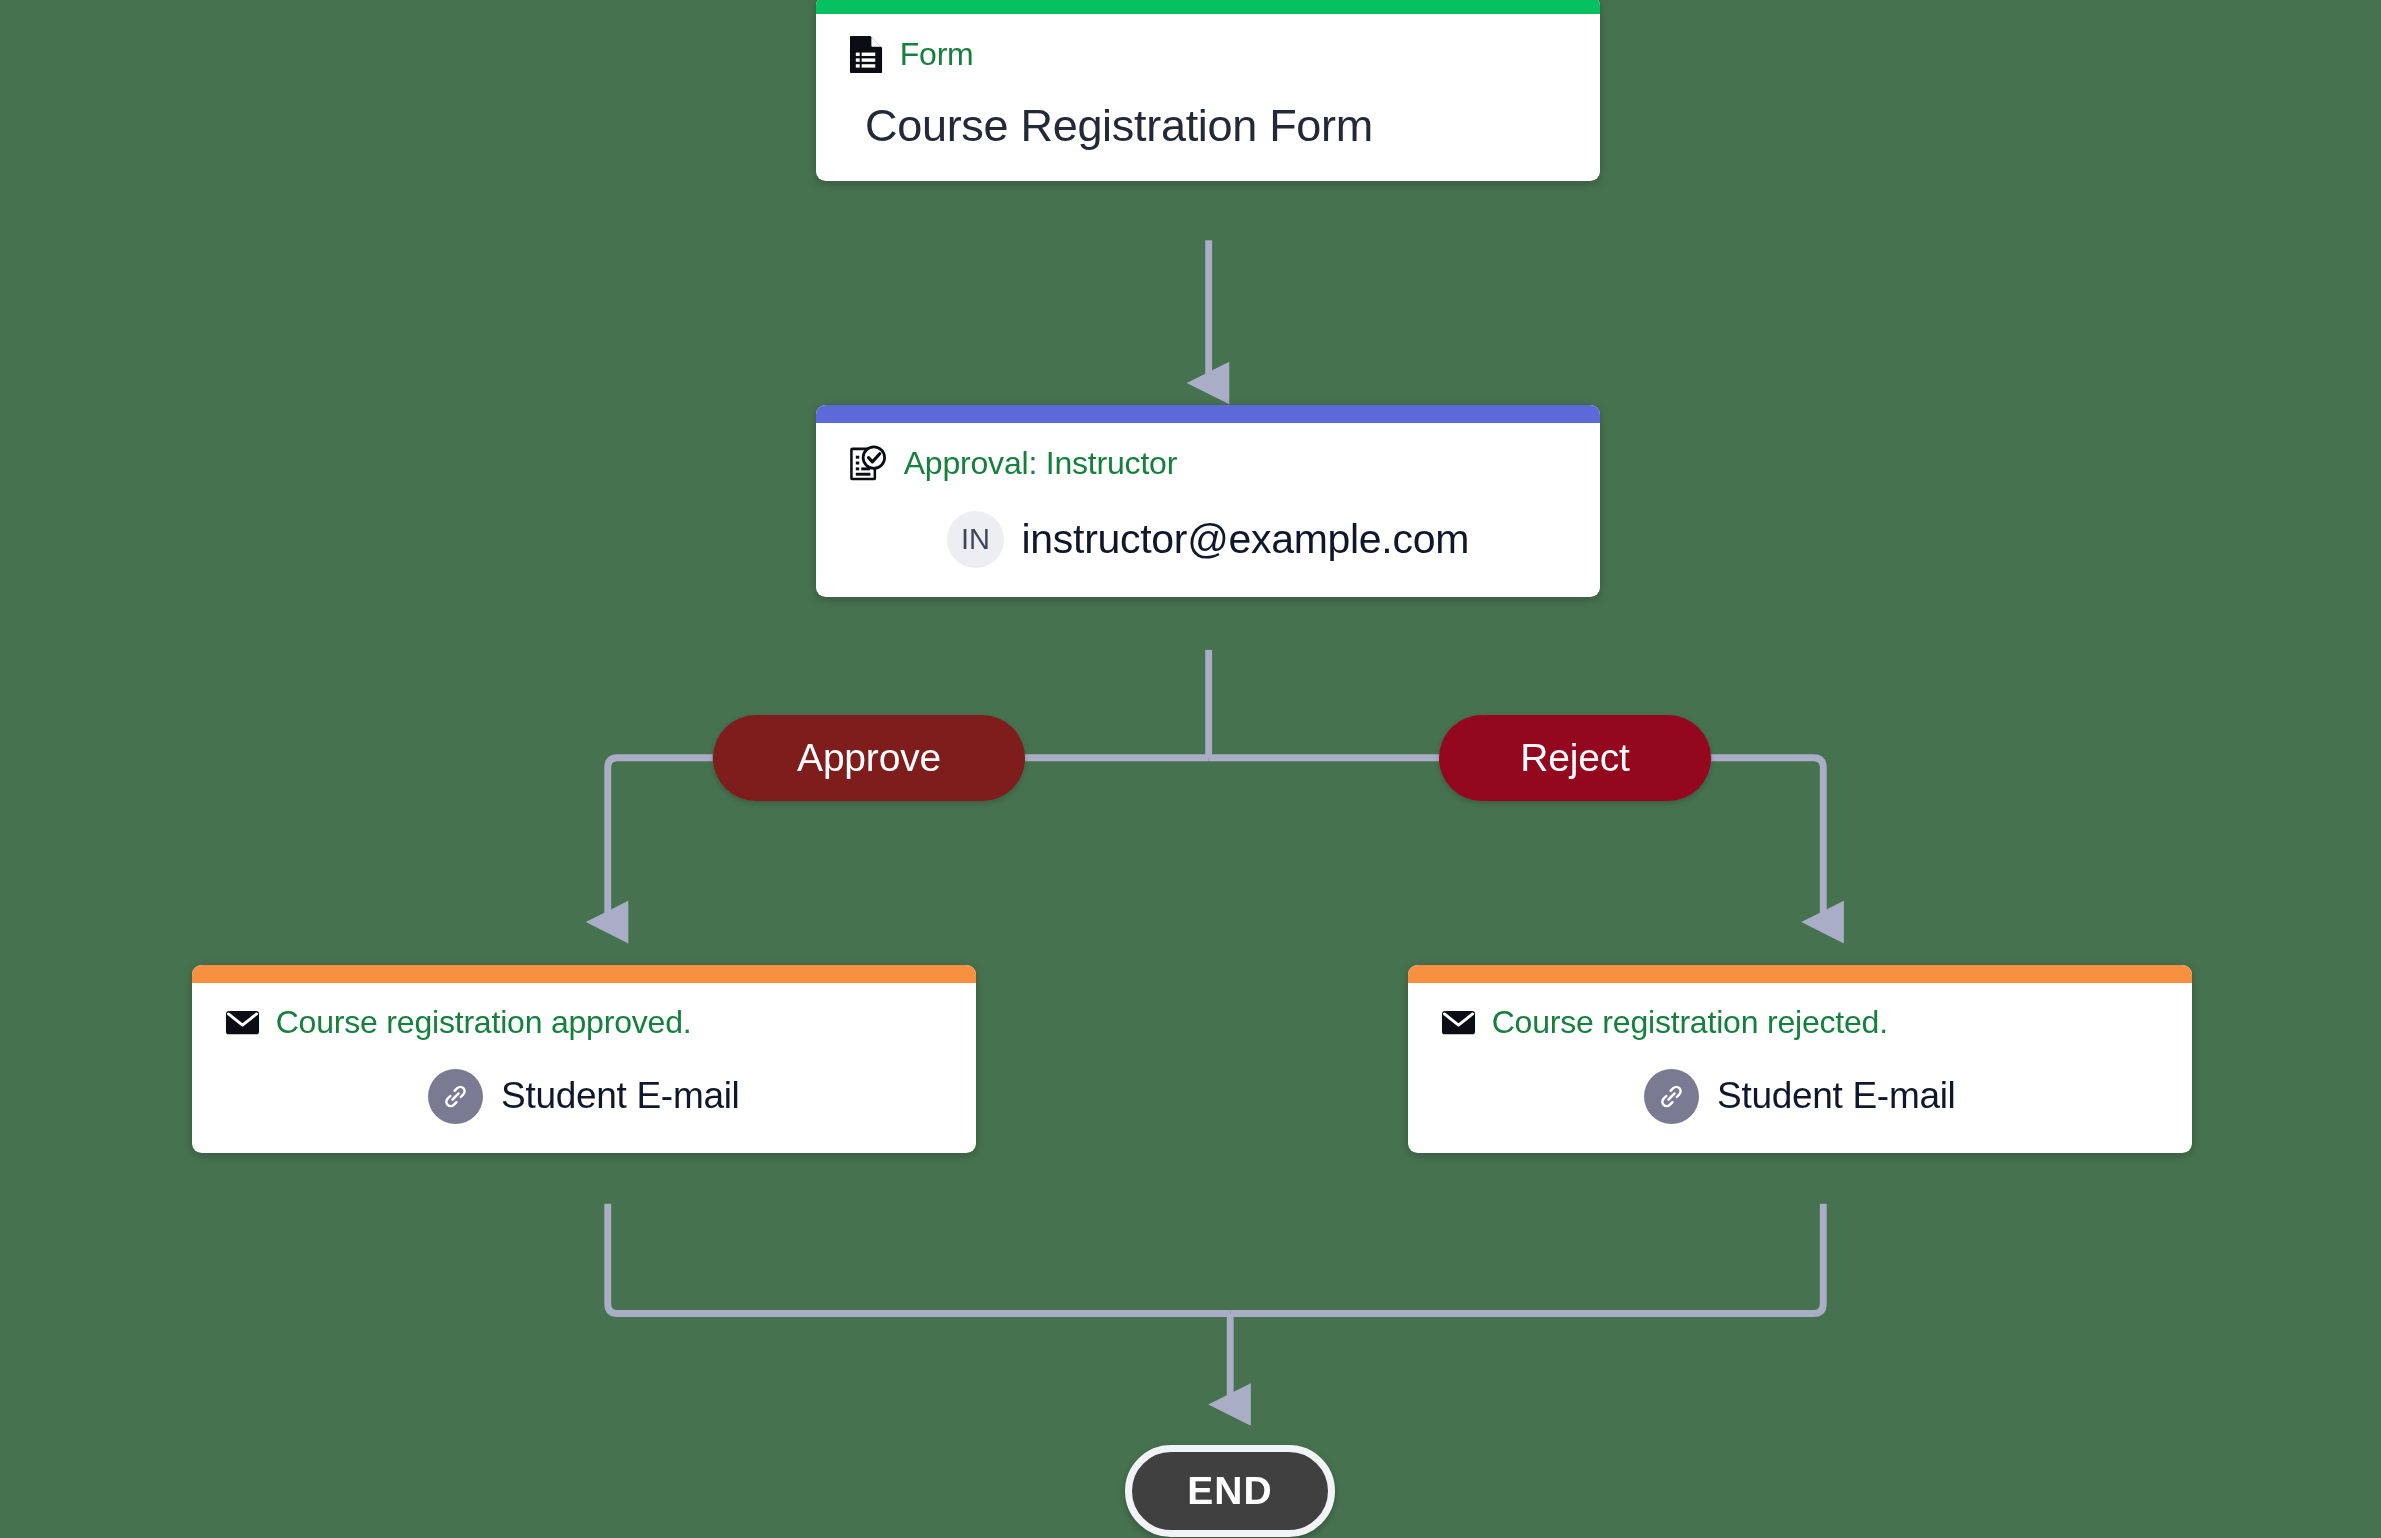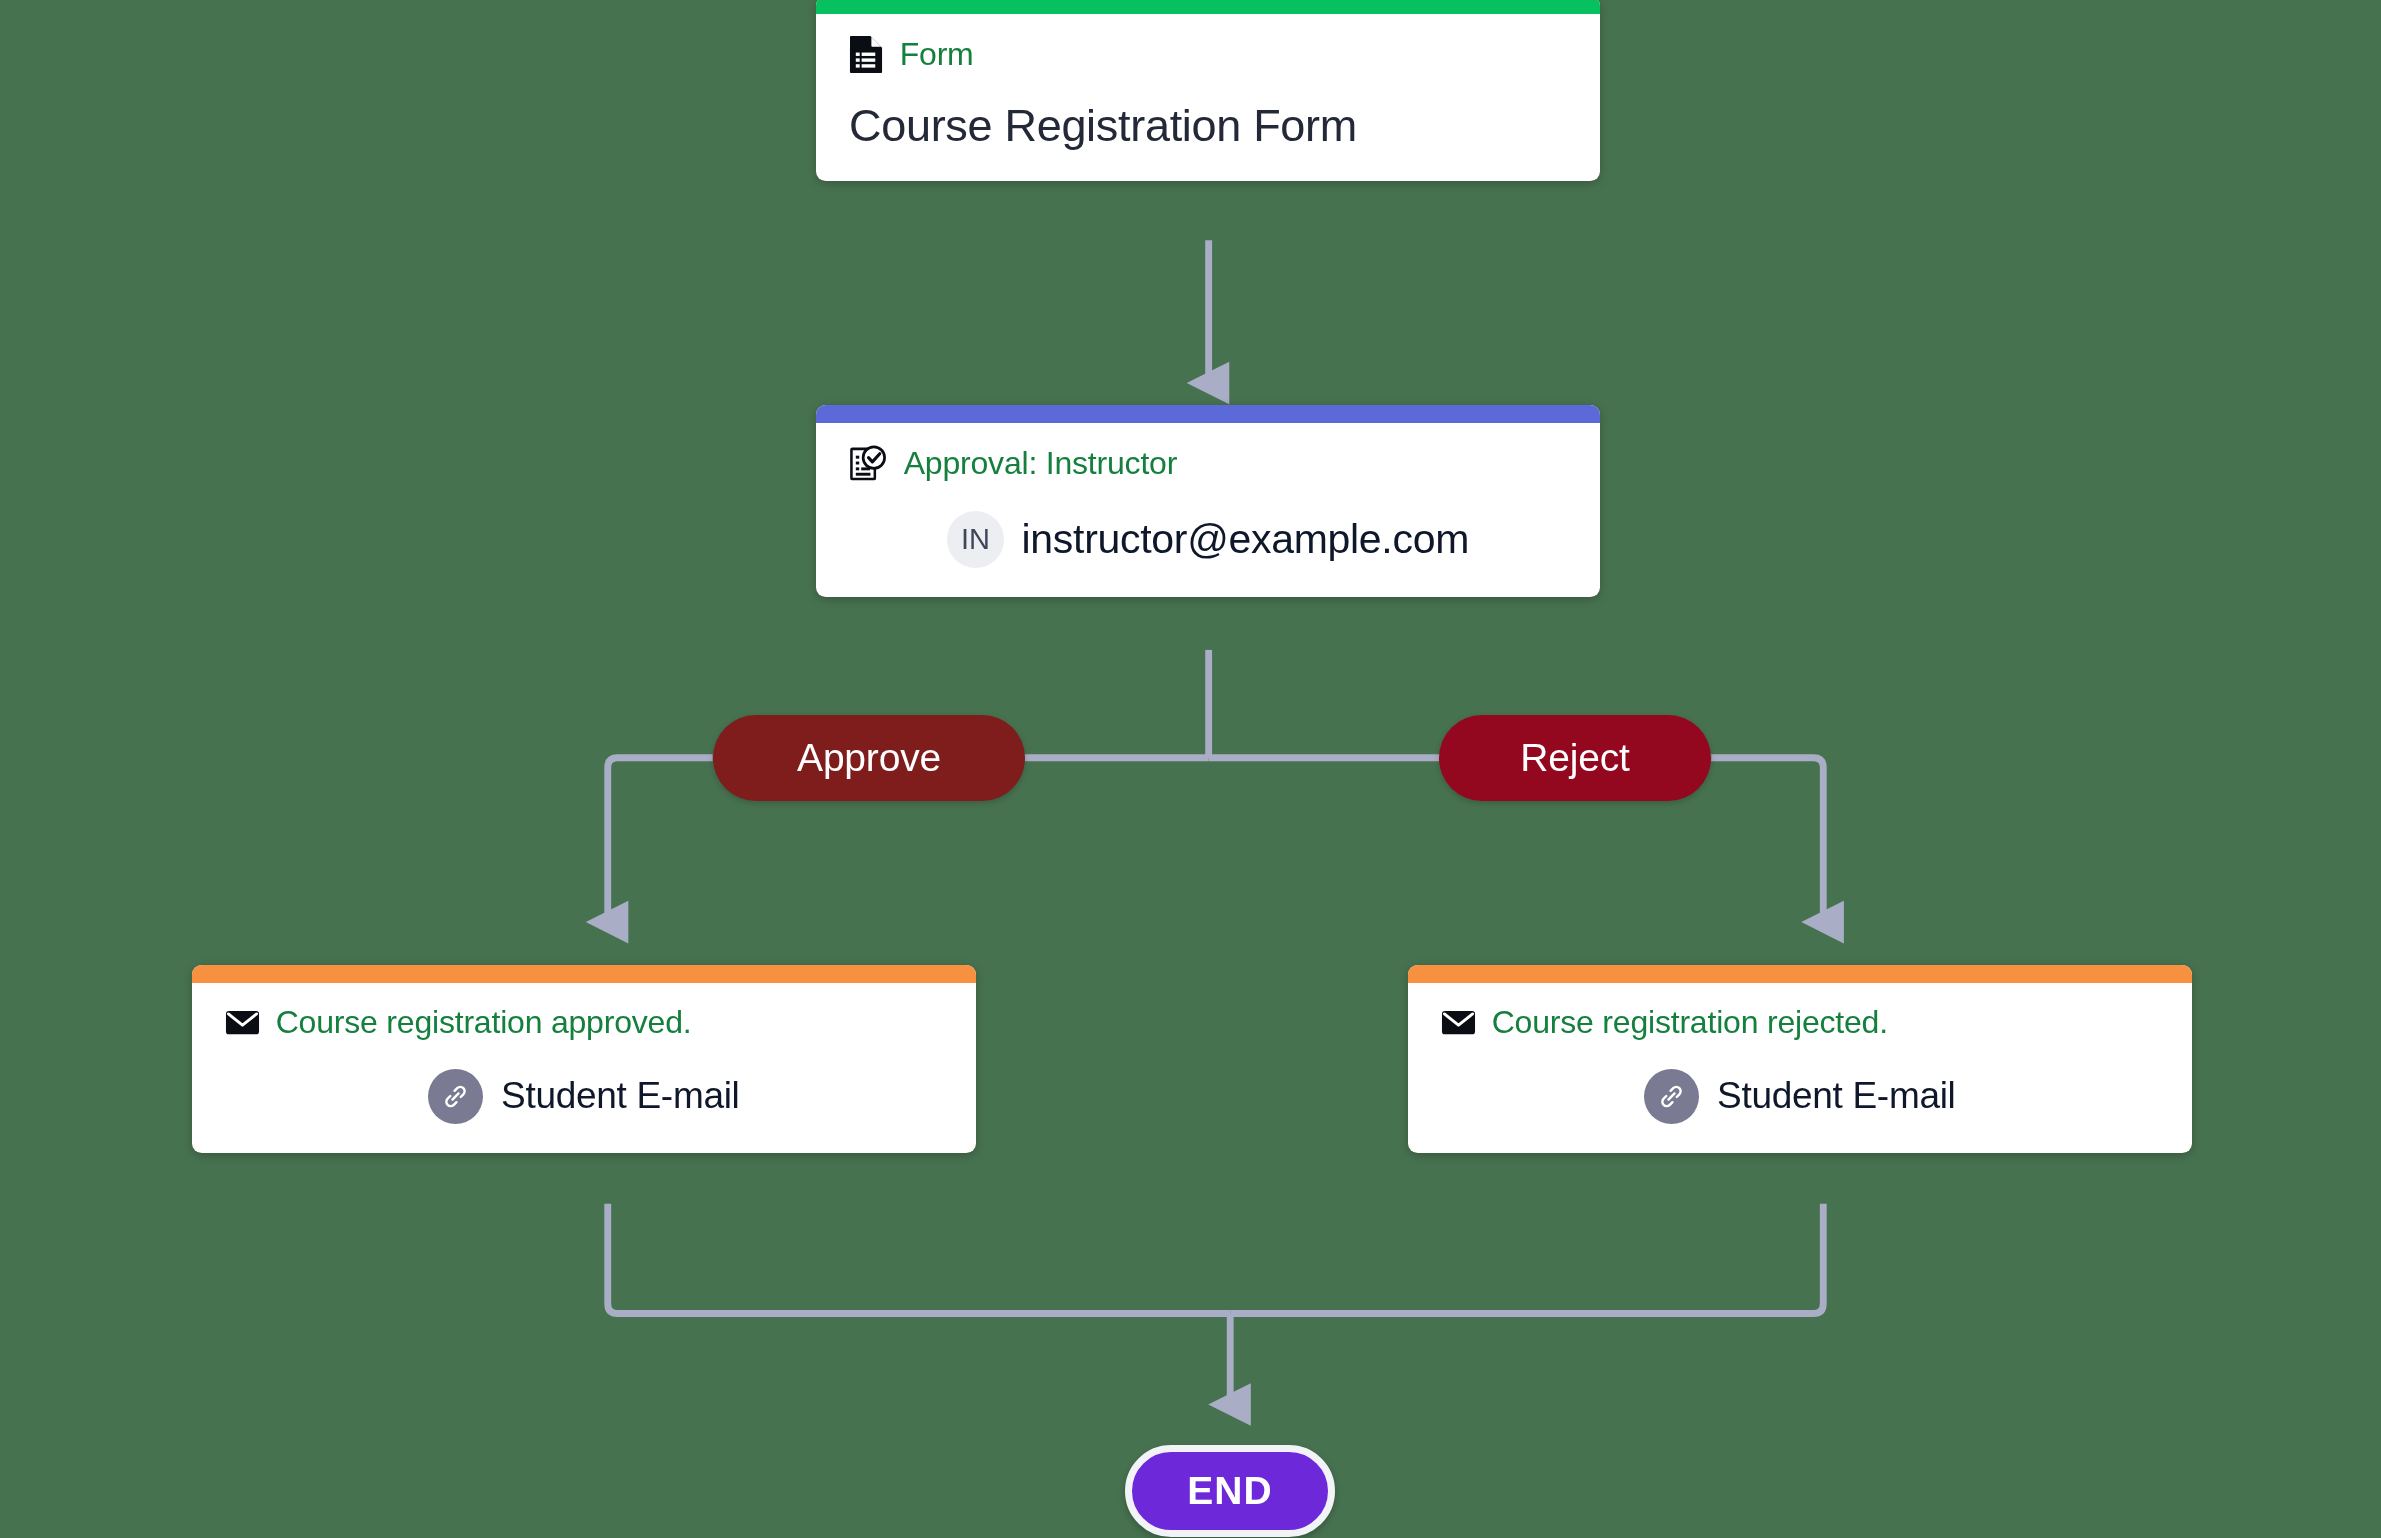--- a/index.html
+++ b/index.html
@@ -53,20 +53,21 @@
     color: #15803d;
     letter-spacing: -0.2px;
     white-space: nowrap;
   }
   .card-subtitle {
     font-size: 45px;
     color: #242938;
     margin-top: 25.5px;
     white-space: nowrap;
     letter-spacing: -0.3px;
+    margin-left: 16px;
   }
   .meta-row {
     display: flex;
     align-items: center;
     gap: 17.6px;
     margin-top: 27.4px;
     justify-content: center;
   }
   .meta-text {
     font-size: 41px;
@@ -131,21 +132,21 @@
     width: 272px; height: 86px;
     background: #94081f;
   }
 
   
   #node-end {
     position: absolute;
     left: 1125px; top: 1445px;
     width: 210px;  height: 92px;
     border-radius: 979px;
-    background: #6d28d9;
+    background: #404040;
     border: 7.8px solid #f2f3f6;
     box-sizing: border-box;
     display: flex;
     align-items: center;
     justify-content: center;
     color: #ffffff;
     font-size: 39px;
     font-weight: bold;
     letter-spacing: 1px;
     box-shadow: 0 2.9px 7.8px rgba(0,0,0,0.25);

